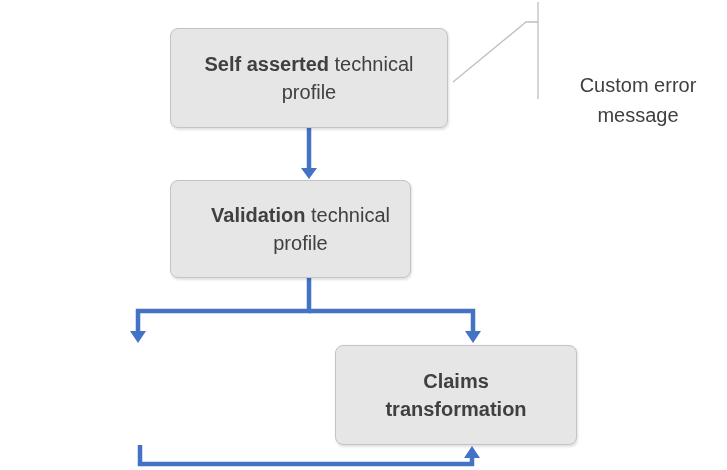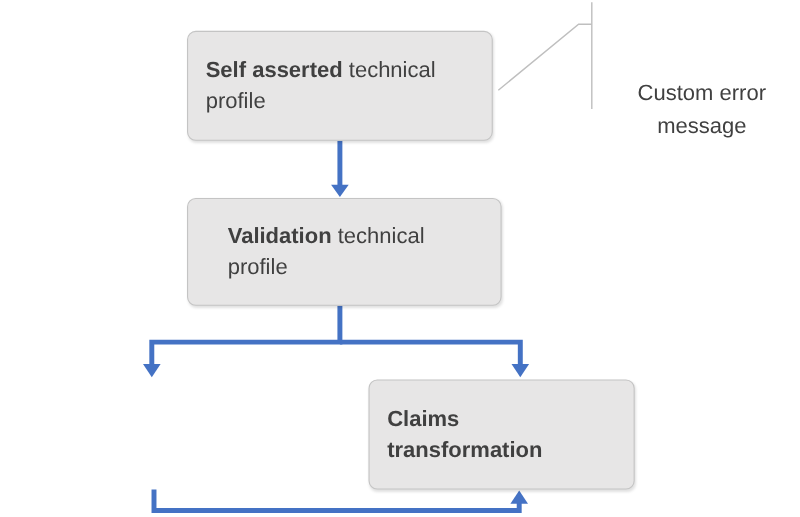--- a/index.html
+++ b/index.html
@@ -38,20 +38,21 @@
   }
   .node {
     position: absolute;
     background: #E7E6E6;
     border: 1px solid #C4C4C4;
     border-radius: 8px;
     box-shadow: 1px 1.5px 2.5px rgba(0,0,0,0.12);
     display: flex;
     align-items: center;
     justify-content: center;
+    text-align: center;
     color: #404040;
     font-size: 20px;
     line-height: 28px;
     box-sizing: border-box;
     padding: 8px 16px;
   }
   .node .b {
     font-weight: 700;
   }
   .callout-text {
@@ -98,21 +99,21 @@
       <polygon points="464,458 480,458 472,446"></polygon>
     </g>
   </svg>
 
   <div class="node" style="left:170px; top:28px; width:278px; height:100px;">
     <div>
       <span class="b">Self asserted</span><span> technical profile</span>
     </div>
   </div>
 
-  <div class="node" style="left:170px; top:180px; width:286px; height:98px;padding-left:36px;">
+  <div class="node" style="left:170px; top:180px; width:241px; height:98px;padding-left:36px;">
     <div>
       <span class="b">Validation</span><span> technical profile</span>
     </div>
   </div>
 
 
   <div class="node" style="left:335px; top:345px; width:242px; height:100px;">
     <div>
       <span class="b">Claims transformation</span>
     </div>

